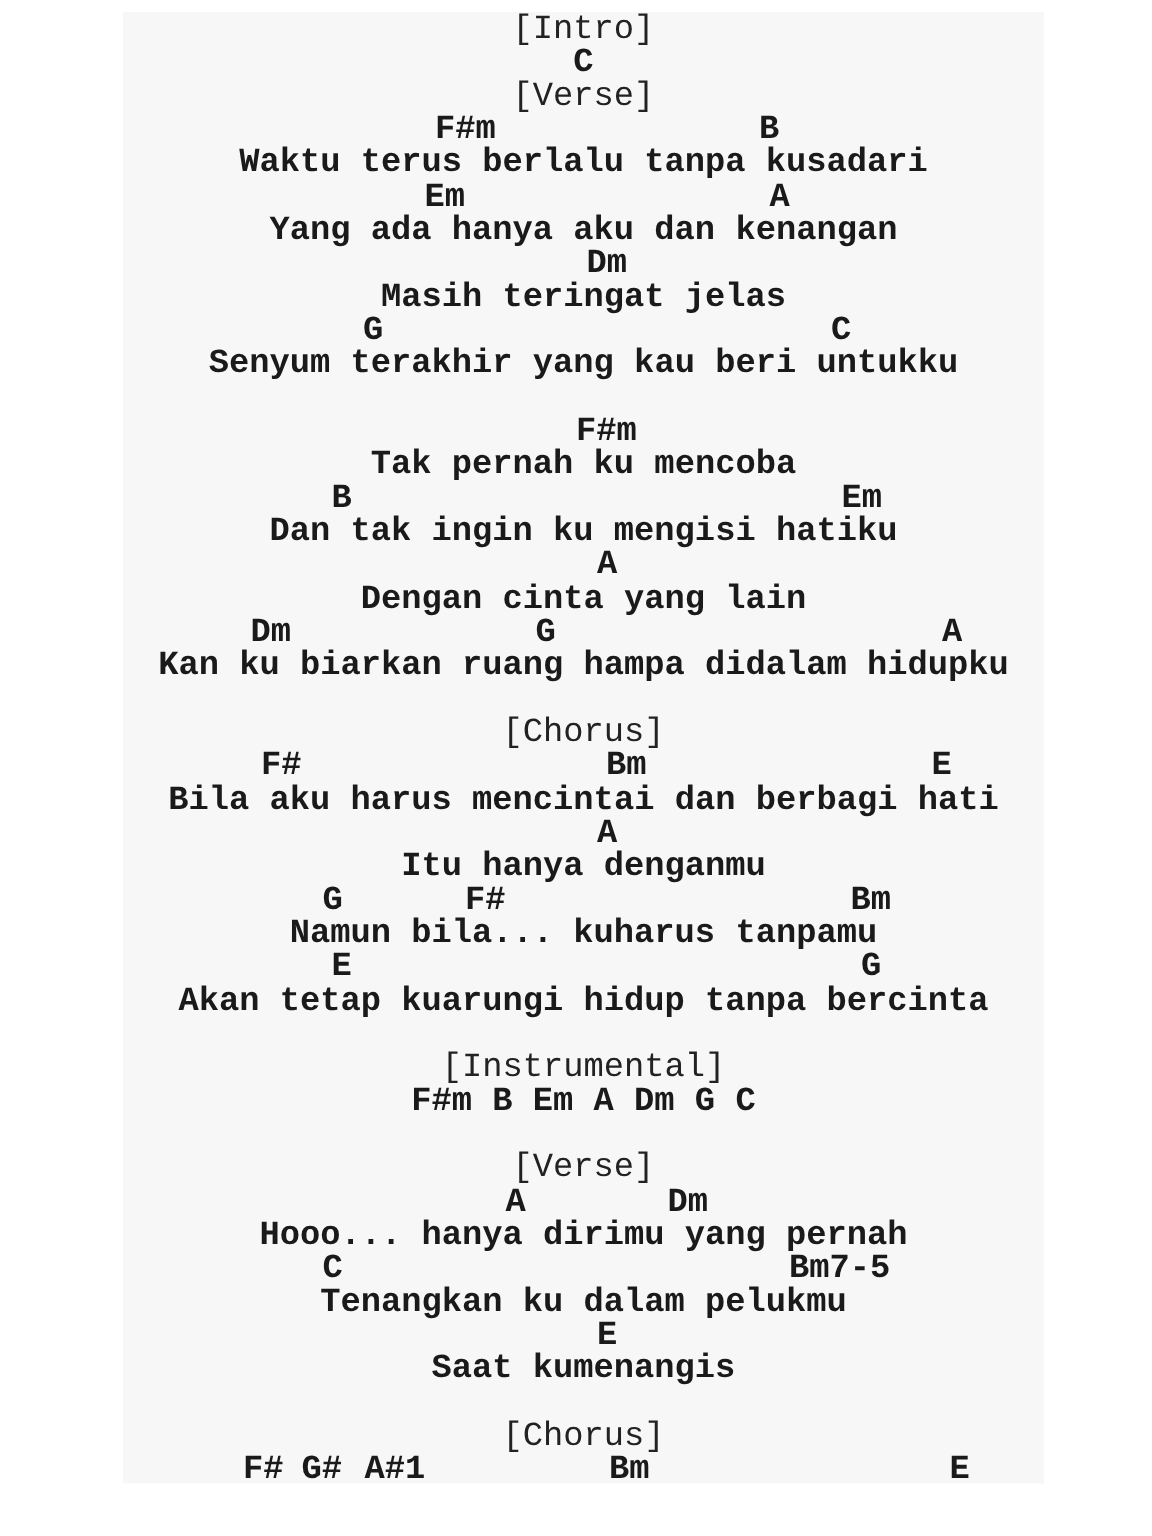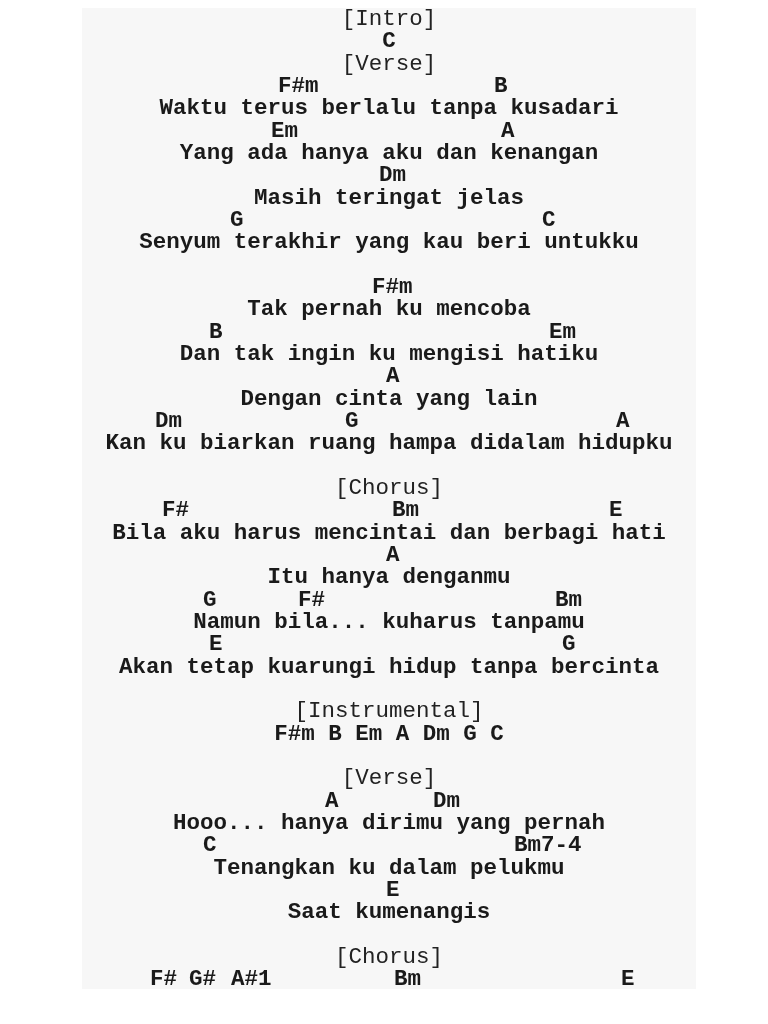--- a/index.html
+++ b/index.html
@@ -3,21 +3,21 @@
 <meta charset="utf-8">
 <style>
   html, body { margin: 0; padding: 0; background: #ffffff; }
   body { width: 768px; height: 1024px; position: relative; overflow: hidden; }
   .page {
     position: absolute; left: 82px; top: 8px; width: 614px; height: 981px;
     background: #f7f7f7;
   }
   .sheet { position: absolute; left: 0; top: 0; width: 768px; height: 1024px; }
   .line {
-    position: absolute; left: 4px; width: 636px; height: 22px;
+    position: absolute; left: 16px; width: 636px; height: 22px;
     font-family: "Liberation Mono", "DejaVu Sans Mono", monospace;
     font-weight: bold; font-size: 22.5px; line-height: 22px;
     color: #1a1a1a; white-space: pre;
   }
   .line.center { text-align: center; left: 5px; width: 768px; }
   .line.section { font-weight: normal; color: #222; }
   .chord {
     position: absolute; top: 0;
     font-family: "Liberation Mono", "DejaVu Sans Mono", monospace;
     font-weight: bold; font-size: 22.5px; line-height: 22px; color: #1a1a1a;
@@ -59,20 +59,20 @@
     <div class="line center" style="top: 610.91px;">Namun bila... kuharus tanpamu</div>
     <div class="line" style="top: 633.24px;"><span class="chord" style="left: 205px;">E</span><span class="chord" style="left: 558px;">G</span></div>
     <div class="line center" style="top: 655.57px;">Akan tetap kuarungi hidup tanpa bercinta</div>
     <div class="line center" style="top: 677.9px;"></div>
     <div class="line center section" style="top: 700.23px;">[Instrumental]</div>
     <div class="line center" style="top: 722.56px;">F#m B Em A Dm G C</div>
     <div class="line center" style="top: 744.89px;"></div>
     <div class="line center section" style="top: 767.22px;">[Verse]</div>
     <div class="line" style="top: 789.55px;"><span class="chord" style="left: 321px;">A</span><span class="chord" style="left: 429px;">Dm</span></div>
     <div class="line center" style="top: 811.88px;">Hooo... hanya dirimu yang pernah</div>
-    <div class="line" style="top: 834.21px;"><span class="chord" style="left: 199px;">C</span><span class="chord" style="left: 510px;">Bm7-4</span></div>
+    <div class="line" style="top: 834.21px;"><span class="chord" style="left: 199px;">C</span><span class="chord" style="left: 510px;">Bm7-5</span></div>
     <div class="line center" style="top: 856.54px;">Tenangkan ku dalam pelukmu</div>
     <div class="line" style="top: 878.87px;"><span class="chord" style="left: 382px;">E</span></div>
     <div class="line center" style="top: 901.2px;">Saat kumenangis</div>
     <div class="line center" style="top: 923.53px;"></div>
     <div class="line center section" style="top: 945.86px;">[Chorus]</div>
     <div class="line" style="top: 968.19px;"><span class="chord" style="left: 146px;">F#</span><span class="chord" style="left: 185px;">G#</span><span class="chord" style="left: 227px;">A#1</span><span class="chord" style="left: 390px;">Bm</span><span class="chord" style="left: 617px;">E</span></div>
   </div>
 
 </body></html>

